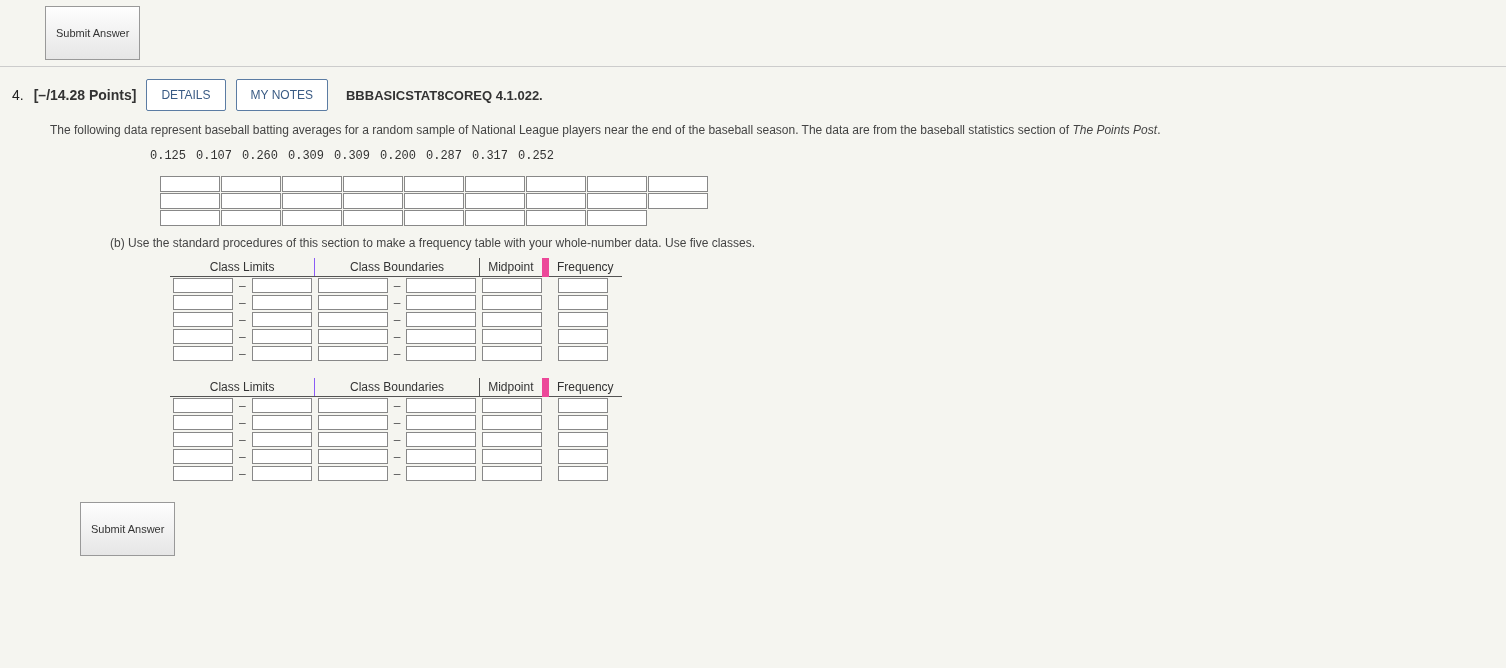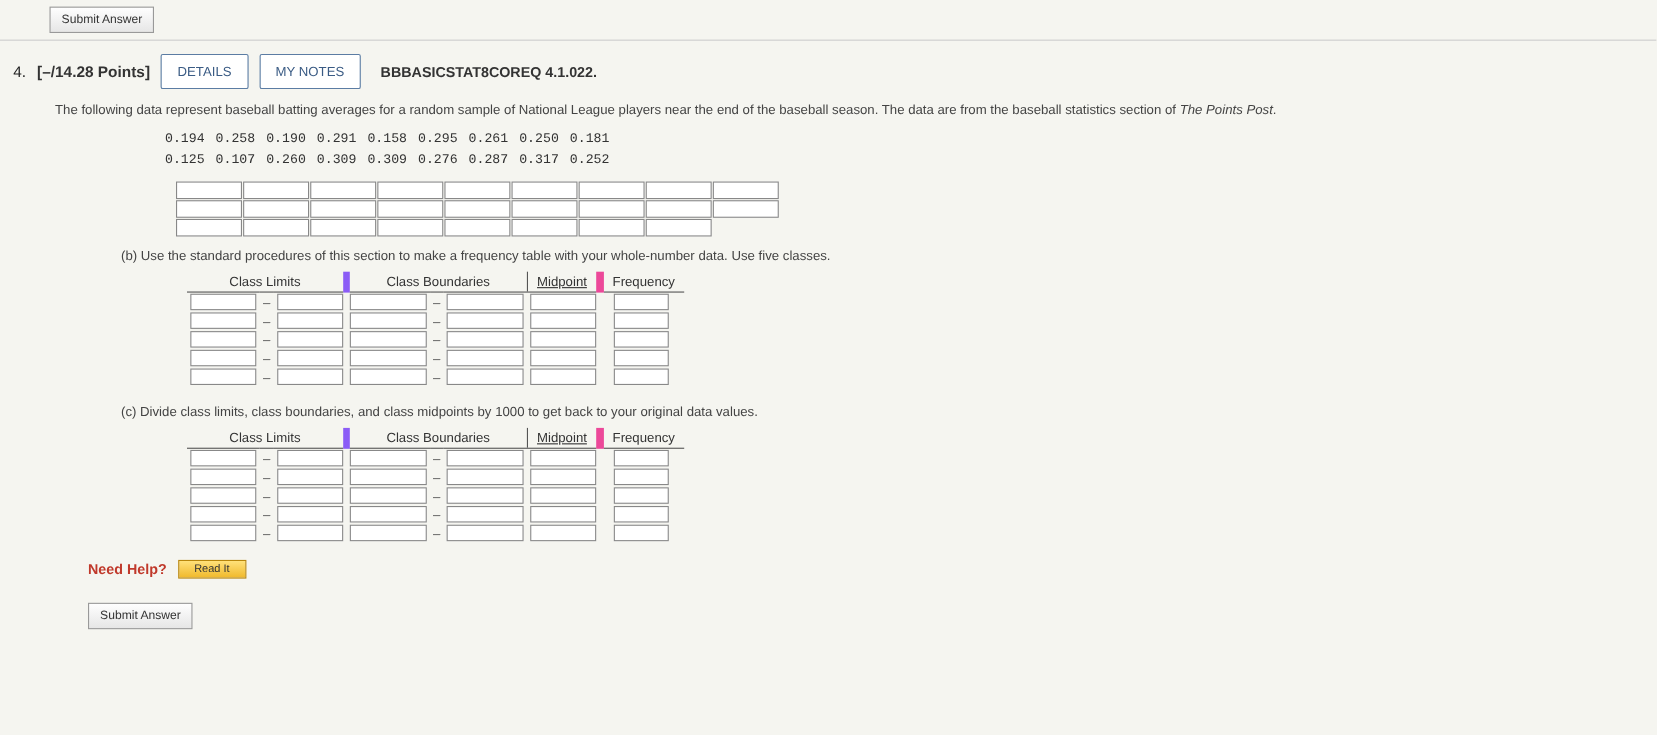--- a/index.html
+++ b/index.html
@@ -7,21 +7,21 @@
     font-family: Arial, Helvetica, sans-serif;
     font-size: 12px;
     background: #f5f5f0;
     color: #333;
     width: 1506px;
   }
   .top-bar { padding: 6px 45px; }
   .submit-btn {
     background: linear-gradient(#fefefe,#e6e6e6);
     border: 1px solid #999;
-    padding: 5px 10px;
+    padding: 20px 10px;
     font-size: 11px;
     color: #333;
     cursor: pointer;
   }
   .q-header {
     display: flex;
     align-items: center;
     padding: 12px 8px 12px 8px;
     border-top: 1px solid #ccc;
     gap: 10px;
@@ -87,23 +87,23 @@
   .need-help { color: #c0392b; font-weight: bold; font-size: 13px;}
   .read-it {
     background: linear-gradient(#ffe17a,#f0b92c);
     border:1px solid #b8860b;
     padding: 2px 14px;
     font-size: 10px;
     color:#333;
     cursor:pointer;
   }
   .bottom-bar { padding: 4px 30px 20px 30px; }
-  .th-midpoint { border-left:1px solid #555;text-decoration:underline; }
+  .th-midpoint { border-left:1px solid #555; }
   .th-freq { border-left:7px solid #ec4899; }
-  .th-bnd { border-left:6px solid #8b5cf6; }
+  .th-bnd { border-left:1px solid #8b5cf6; }
 </style>
 </head>
 <body>
 
 <div class="top-bar">
   <button class="submit-btn">Submit Answer</button>
 </div>
 
 <div class="q-header">
   <span class="q-num">4.</span>
@@ -113,22 +113,21 @@
   <span class="q-id">BBBASICSTAT8COREQ 4.1.022.</span>
 </div>
 
 <div class="content">
 
   <p class="prompt">
     <span>The following data represent baseball batting averages for a random sample of National League players near the end of the baseball season. The data are from the baseball statistics section of </span><span class="ital">The Points Post</span><span>.</span>
   </p>
 
   <div class="data-block">
-    <div><span>0.194</span><span>0.258</span><span>0.190</span><span>0.291</span><span>0.158</span><span>0.295</span><span>0.261</span><span>0.250</span><span>0.181</span></div>
-    <div><span>0.125</span><span>0.107</span><span>0.260</span><span>0.309</span><span>0.309</span><span>0.276</span><span>0.287</span><span>0.317</span><span>0.252</span></div>
+    <div><span>0.125</span><span>0.107</span><span>0.260</span><span>0.309</span><span>0.309</span><span>0.200</span><span>0.287</span><span>0.317</span><span>0.252</span></div>
   </div>
 
   <div class="input-grid">
     <div class="row">
       <input class="cell-input" style="">
         <input class="cell-input" style="">
         <input class="cell-input" style="">
         <input class="cell-input" style="">
         <input class="cell-input" style="">
         <input class="cell-input" style="">
@@ -214,21 +213,20 @@
           <td><input class="lim-in" style=""></td>
           <td><input class="bnd-in" style=""></td>
           <td class="dash">–</td>
           <td><input class="bnd-in" style=""></td>
           <td><input class="mid-in" style=""></td>
           <td><input class="frq-in" style=""></td>
         </tr>
   </tbody>
     </table>
 
-  <p class="subpart">(c) Divide class limits, class boundaries, and class midpoints by 1000 to get back to your original data values.</p>
   <table class="freq-table">
     <tbody>
         <tr>
       <th colspan="3">Class Limits</th>
       <th colspan="3" class="th-bnd">Class Boundaries</th>
       <th class="th-midpoint">Midpoint</th>
       <th class="th-freq">Frequency</th>
     </tr>
     <tr>
           <td><input class="lim-in" style=""></td>
@@ -276,22 +274,18 @@
           <td><input class="lim-in" style=""></td>
           <td><input class="bnd-in" style=""></td>
           <td class="dash">–</td>
           <td><input class="bnd-in" style=""></td>
           <td><input class="mid-in" style=""></td>
           <td><input class="frq-in" style=""></td>
         </tr>
   </tbody>
     </table>
 
-  <div class="need-help-row">
-    <span class="need-help">Need Help?</span>
-    <button class="read-it">Read It</button>
-  </div>
 
   <div class="bottom-bar">
     <button class="submit-btn">Submit Answer</button>
   </div>
 
 </div>
 
 </body></html>

